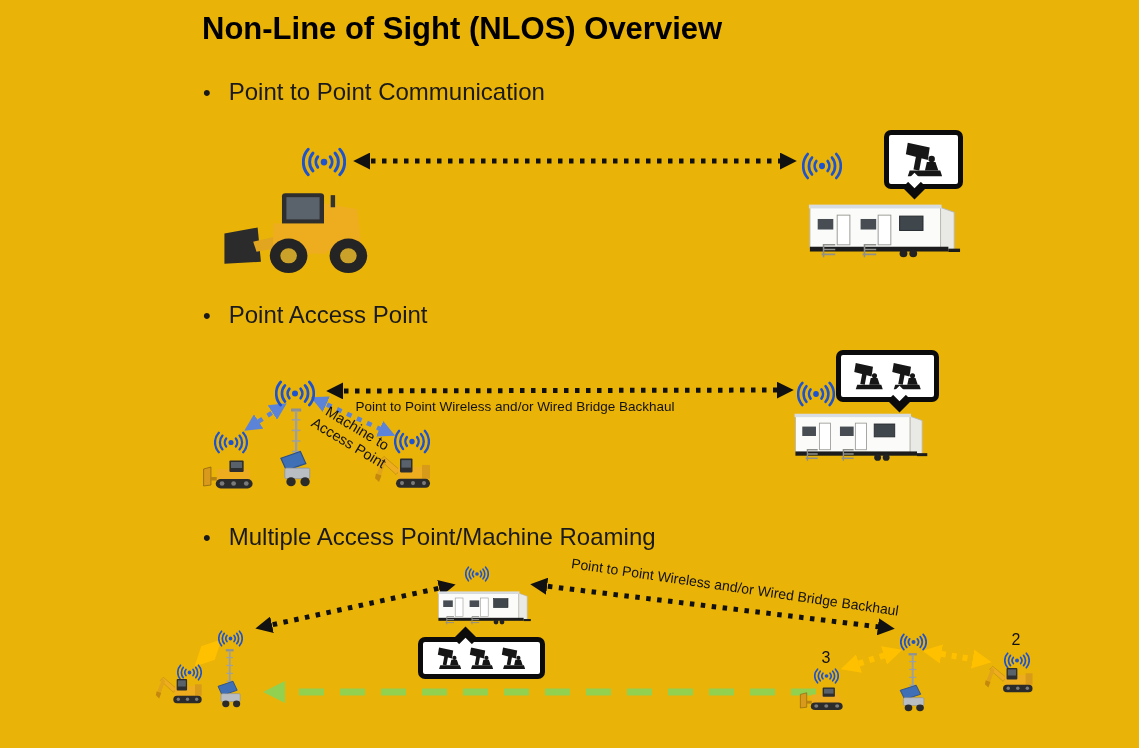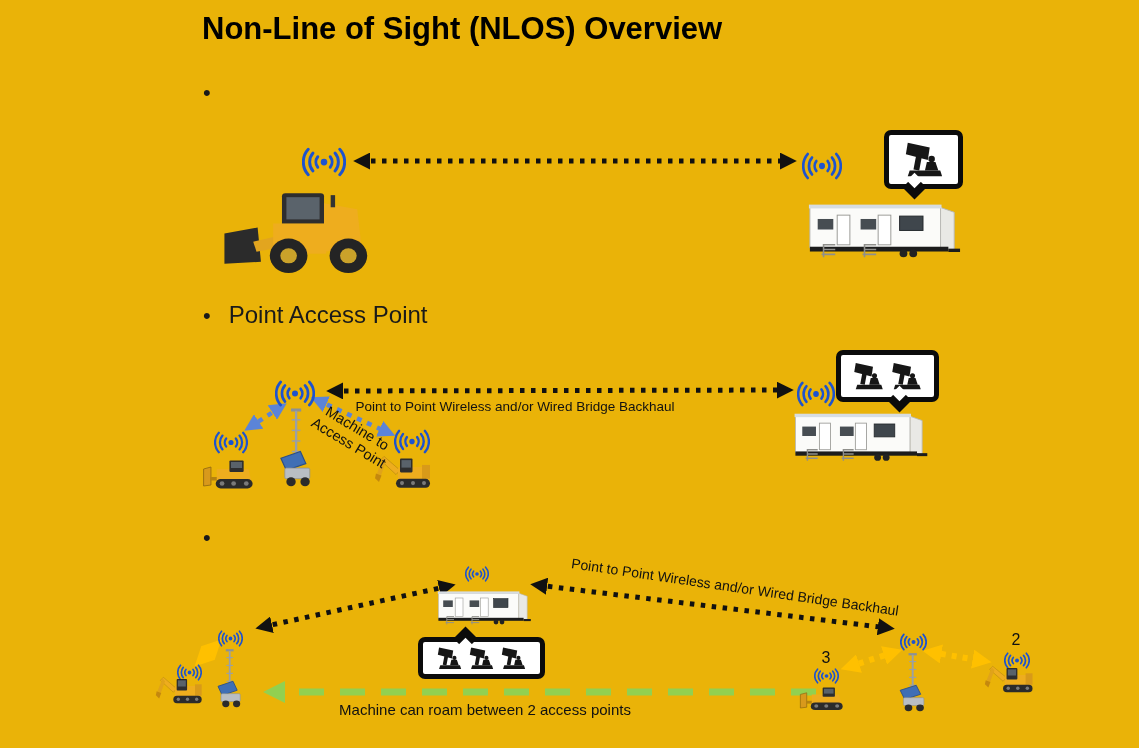--- a/index.html
+++ b/index.html
@@ -29,27 +29,29 @@
 </style>
 </head>
 <body>
 
 <div id="slide">
 
   <div class="title">Non-Line of Sight (NLOS) Overview</div>
 
   <div class="bullet" style="top:78px;">
     <span class="dot">•</span>
+    <span>Point to Point Communication</span>
   </div>
   <div class="bullet" style="top:301px;">
     <span class="dot">•</span>
     <span>Point Access Point</span>
   </div>
   <div class="bullet" style="top:523px;">
     <span class="dot">•</span>
+    <span>Multiple Access Point/Machine Roaming</span>
   </div>
 
   <svg id="overlay" xmlns="http://www.w3.org/2000/svg">
     <defs>
       <marker id="ah-black" viewBox="0 0 10 10" refX="6" refY="5" markerWidth="3.4" markerHeight="3.4" orient="auto-start-reverse">
           <path d="M0,0 L10,5 L0,10 Z" fill="#111"></path>
         </marker>
       <marker id="ah-blue" viewBox="0 0 10 10" refX="6" refY="5" markerWidth="3.8" markerHeight="3.8" orient="auto-start-reverse">
           <path d="M0,0 L10,5 L0,10 Z" fill="#5b84d8"></path>
         </marker>
@@ -490,15 +492,14 @@
     <rect x="96" y="28" width="16" height="26" fill="#d89a19"></rect>
     <rect x="52" y="16" width="25" height="26" rx="2" fill="#2e2e2e"></rect>
     <rect x="55" y="19" width="19" height="14" fill="#59626a"></rect>
     <rect x="44" y="54" width="68" height="17" rx="8.5" fill="#2b2b2b"></rect>
     <circle cx="56" cy="62" r="4" fill="#7a7a7a"></circle>
         <circle cx="78" cy="62" r="4" fill="#7a7a7a"></circle>
         <circle cx="100" cy="62" r="4" fill="#7a7a7a"></circle>
       </svg>
     </span>
 
-  <div class="lbl" style="left:330px;top:701px;width:310px;font-size:15px;">Machine can roam between 2 access points</div>
 
 </div>
 
 </body></html>

